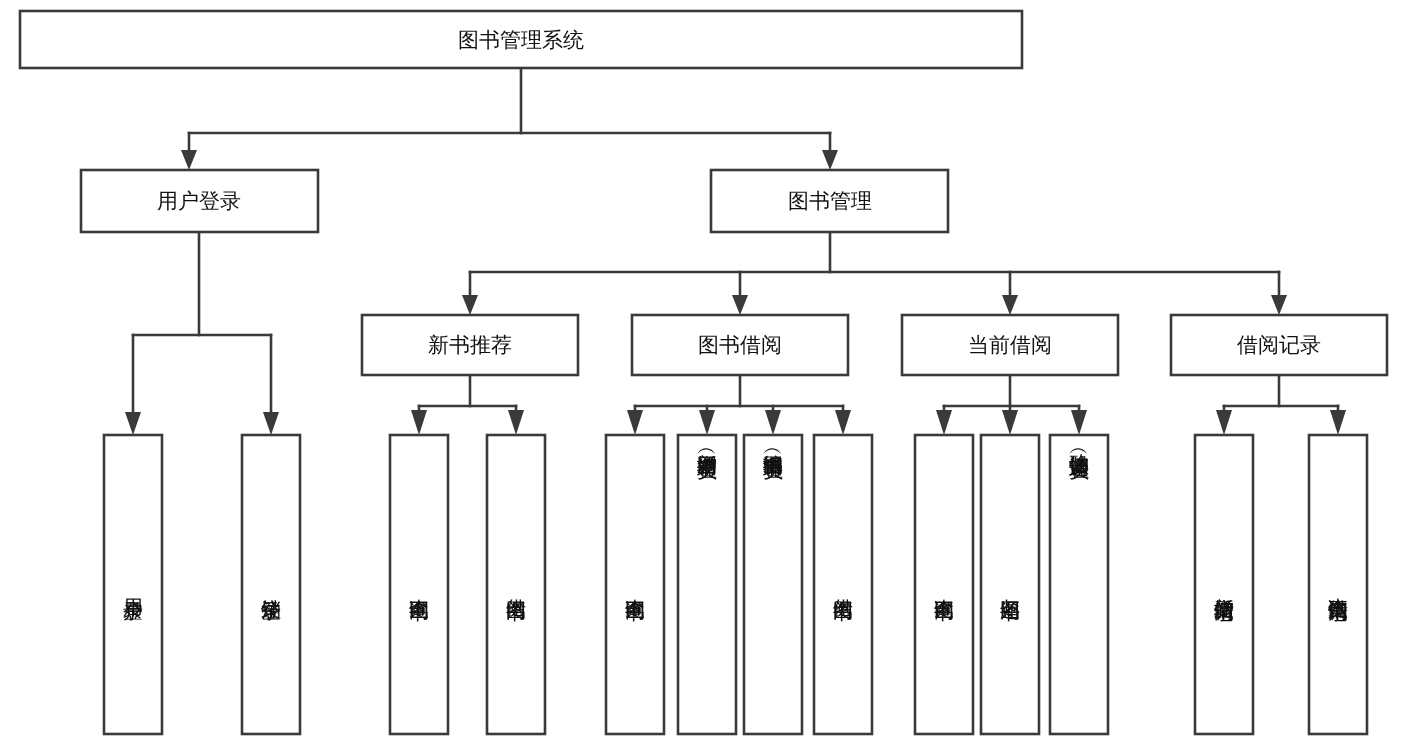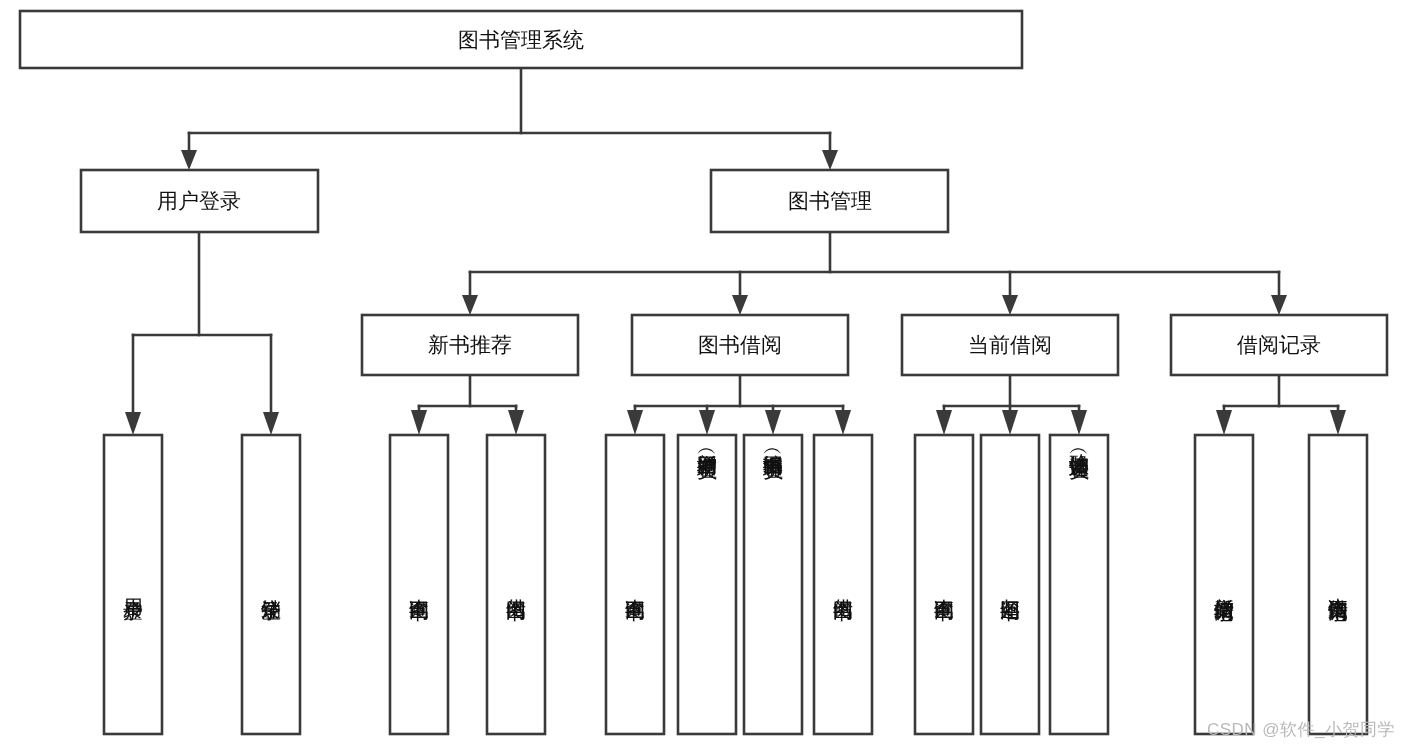--- a/index.html
+++ b/index.html
@@ -233,15 +233,14 @@
     <span class="leaf-label">确认归还（管理员）</span>
   </div>
 
   <div class="leaf-label-wrap" style="left:1195px; top:435px; width:58px; height:299px;">
     <span class="leaf-label">新增借阅记录</span>
   </div>
   <div class="leaf-label-wrap" style="left:1309px; top:435px; width:58px; height:299px;">
     <span class="leaf-label">查询借阅记录</span>
   </div>
 
-  <div class="watermark">CSDN @软件_小贺同学</div>
 
 </div>
 
 </body></html>

